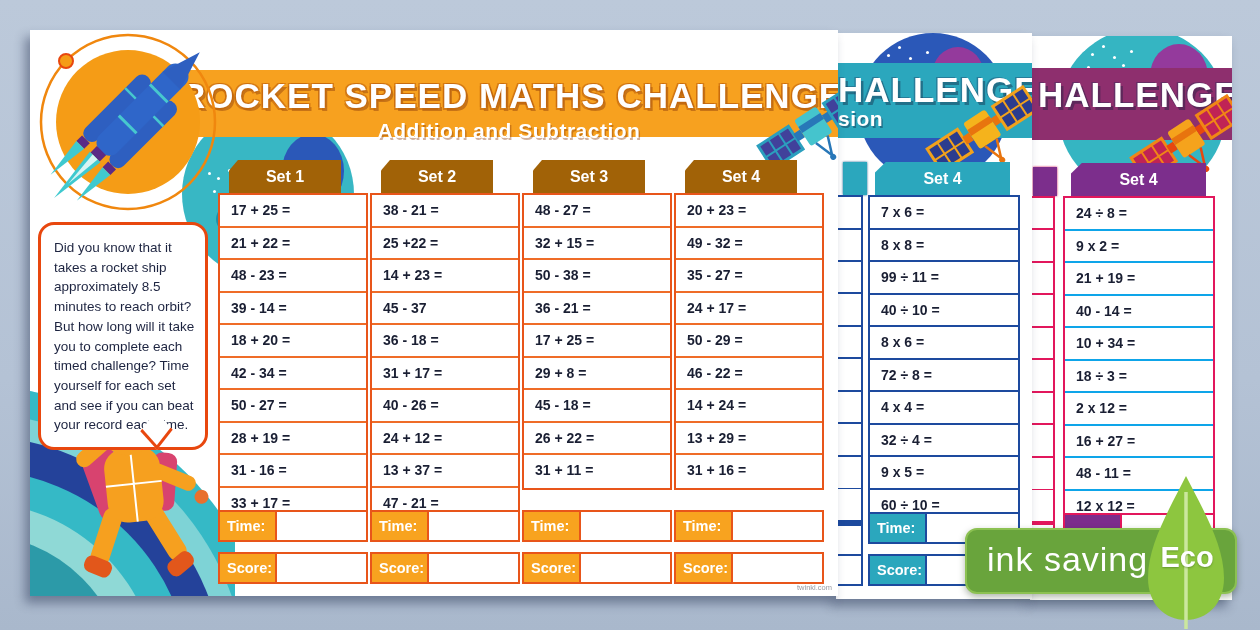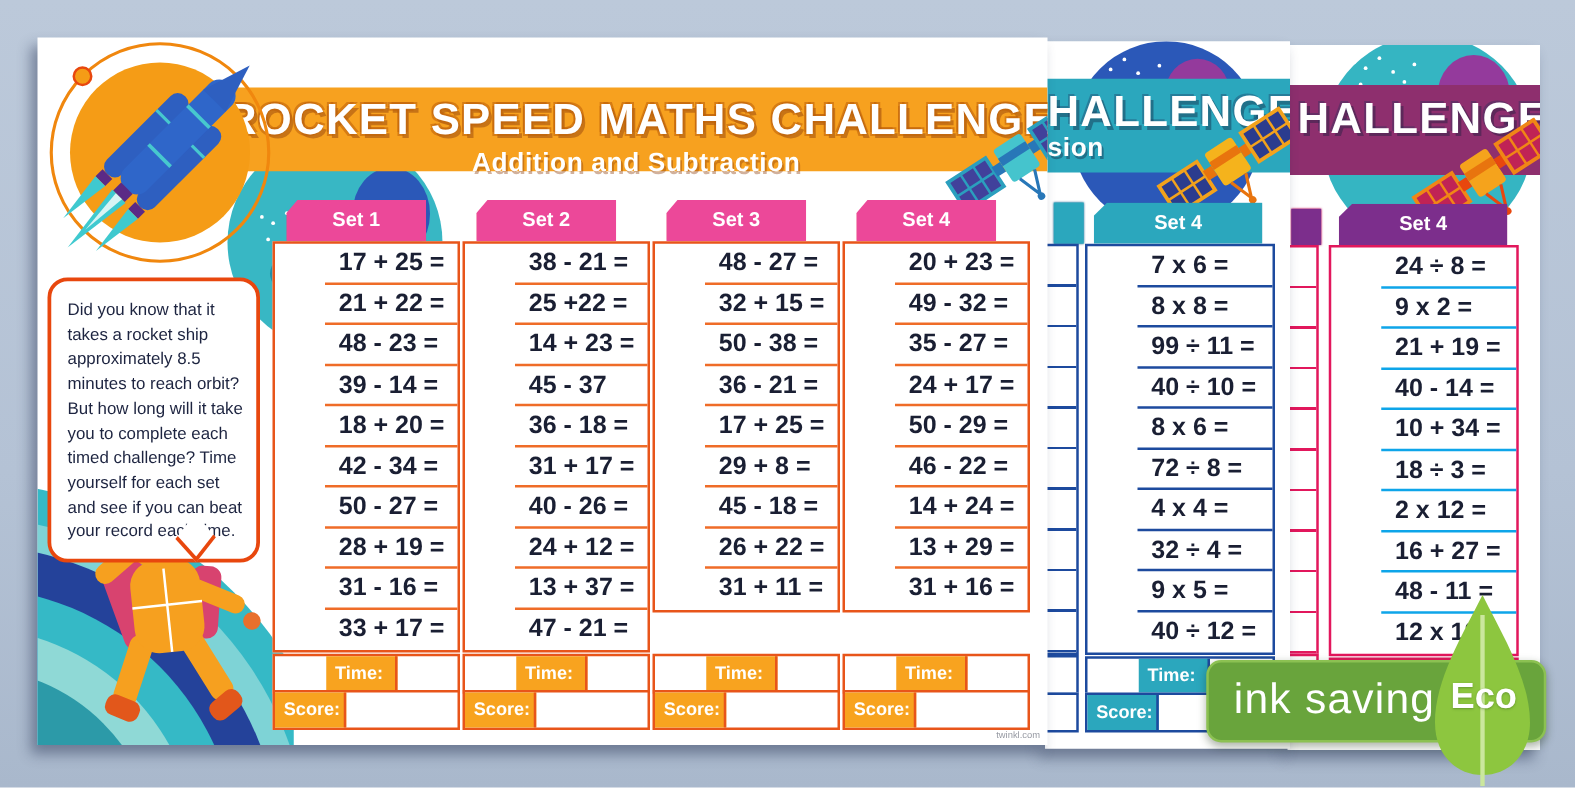--- a/index.html
+++ b/index.html
@@ -42,38 +42,38 @@
                40px 16px 0 #fff,14px 32px 0 #fff,34px 34px 0 #fff,48px 2px 0 #fff,52px 26px 0 #fff;}
 
   
   .col{position:absolute;width:150px;z-index:4;}
   .s1 .col{top:130px;}
   .s2 .col{top:129px;left:32px;width:152px;}
   .s3 .col{top:127px;left:33px;width:152px;}
   .tab{position:absolute;top:0;height:33px;text-align:center;color:#fff;
     font-weight:bold;font-size:16px;line-height:34px;z-index:4;
     clip-path:polygon(0 32%,8% 0,100% 0,100% 100%,0 100%);}
-  .s1 .tab{left:11px;right:27px;background:#ec4899;filter:drop-shadow(0 0 1.2px #dd3c0a);}
+  .s1 .tab{left:11px;right:27px;background:#a16207;filter:drop-shadow(0 0 1.2px #dd3c0a);}
   .s2 .tab{left:7px;right:10px;background:#2ba7bd;filter:drop-shadow(0 0 1.2px #16618f);}
   .s3 .tab{left:8px;right:9px;background:#7c2e8c;filter:drop-shadow(0 0 1.2px #d4145a);}
   .rows{position:absolute;top:33px;left:0;right:0;background:#fff;box-sizing:border-box;}
   .s1 .rows{border:2px solid #e8551a;}
   .s2 .rows{border:2px solid #1d4a9e;}
   .s3 .rows{border:2px solid #e2175c;}
   .cell{height:32.5px;box-sizing:border-box;padding-left:11px;color:#1a1f33;
-    font-size:20px;line-height:30px;font-weight:600;margin-left:40px;}
+    font-size:14px;line-height:30px;font-weight:600;}
   .s1 .cell{border-bottom:2px solid #ef6c28;}
   .s2 .cell{border-bottom:2px solid #1d4a9e;}
   .s3 .cell{border-bottom:2px solid #0ea5e9;}
   .cell:last-child{border-bottom:none;}
   .ts{position:absolute;left:0;right:0;height:32px;box-sizing:border-box;background:#fff;display:flex;}
   .s1 .ts{border:2px solid #e8551a;}
   .s2 .ts{border:2px solid #1d4a9e;}
   .s3 .ts{border:2px solid #e2175c;}
-  .ts-time{top:363px;padding-left:41px;}.ts-score{top:392px;}
+  .ts-time{top:350px;}.ts-score{top:392px;}
   .ts-label{width:57px;box-sizing:border-box;color:#fff;font-weight:bold;font-size:14.5px;
     line-height:28px;padding-left:7px;}
   .s1 .ts-label{background:#f8a31f;border-right:2px solid #e8551a;}
   .s2 .ts-label{background:#2ba7bd;border-right:2px solid #1d4a9e;}
   .s3 .ts-label{background:#7c2e8c;border-right:2px solid #e2175c;}
 
   
   .strip-rows{position:absolute;box-sizing:border-box;background:
     repeating-linear-gradient(to bottom,#fff 0 30.5px,var(--sl) 30.5px 32.5px);z-index:4;}
   .s2 .strip-rows{--sl:#1d4a9e;left:-6px;width:33px;top:162px;height:329px;border:2px solid #1d4a9e;}
@@ -202,21 +202,21 @@
     <div class="rows">
       <div class="cell">7 x 6 =</div>
       <div class="cell">8 x 8 =</div>
       <div class="cell">99 ÷ 11 =</div>
       <div class="cell">40 ÷ 10 =</div>
       <div class="cell">8 x 6 =</div>
       <div class="cell">72 ÷ 8 =</div>
       <div class="cell">4 x 4 =</div>
       <div class="cell">32 ÷ 4 =</div>
       <div class="cell">9 x 5 =</div>
-      <div class="cell">40 ÷ 12 =</div>
+      <div class="cell">60 ÷ 10 =</div>
     </div>
     <div class="ts ts-time">
       <div class="ts-label">Time:</div>
       <div></div>
     </div>
     <div class="ts ts-score">
       <div class="ts-label">Score:</div>
       <div></div>
     </div>
   </div>

